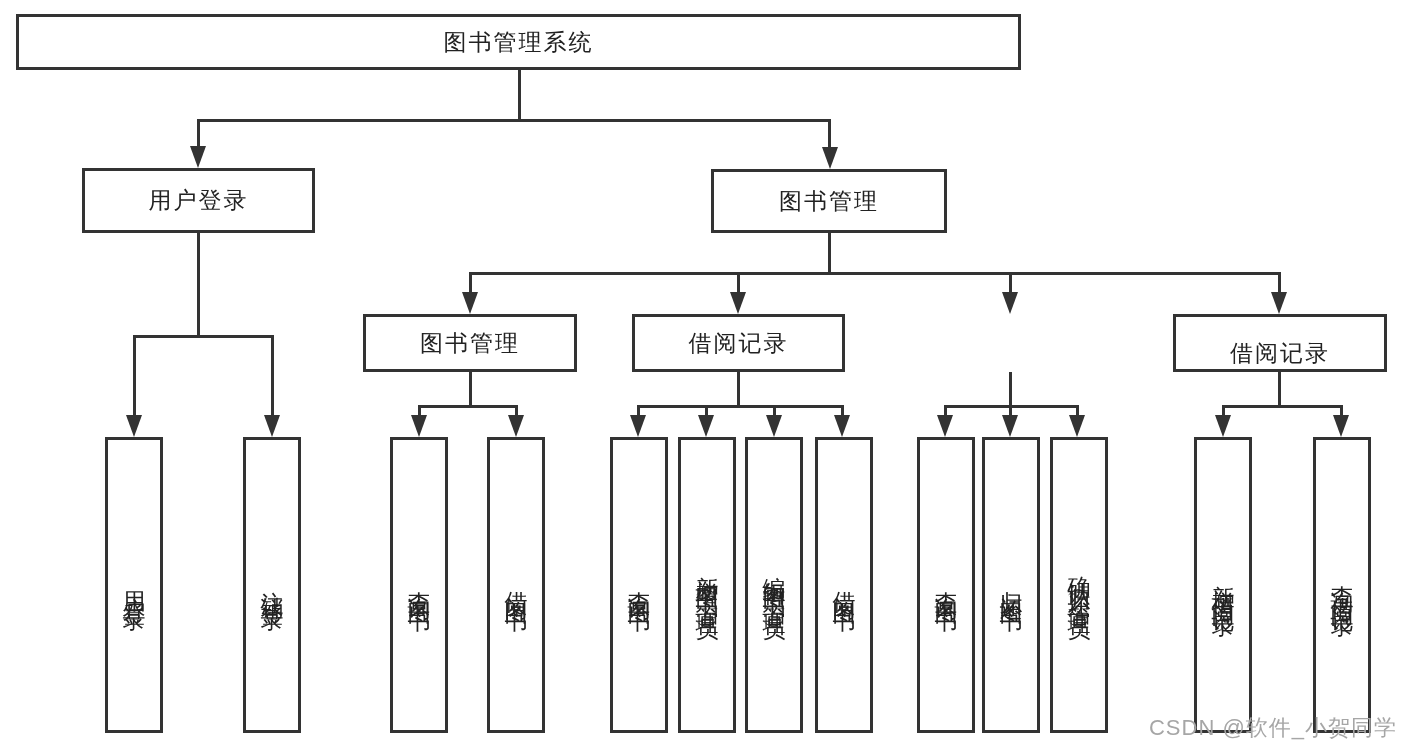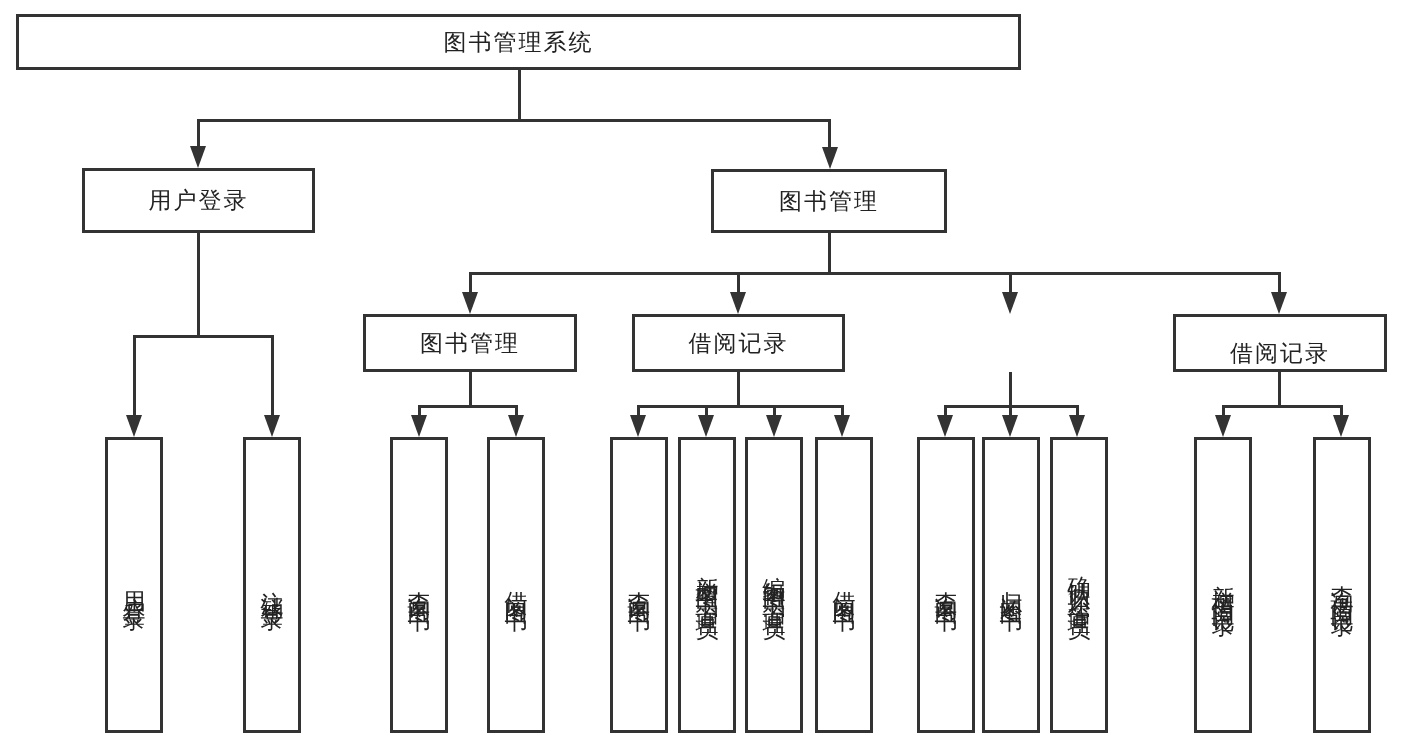--- a/index.html
+++ b/index.html
@@ -188,14 +188,15 @@
     <span>确认归还（管理员）</span>
   </div>
 
   <div class="leaf" style="left:1194px;">
     <span>新增借阅记录</span>
   </div>
   <div class="leaf" style="left:1313px;">
     <span>查询借阅记录</span>
   </div>
 
+  <div class="watermark">CSDN @软件_小贺同学</div>
 
 </div>
 
 </body></html>

